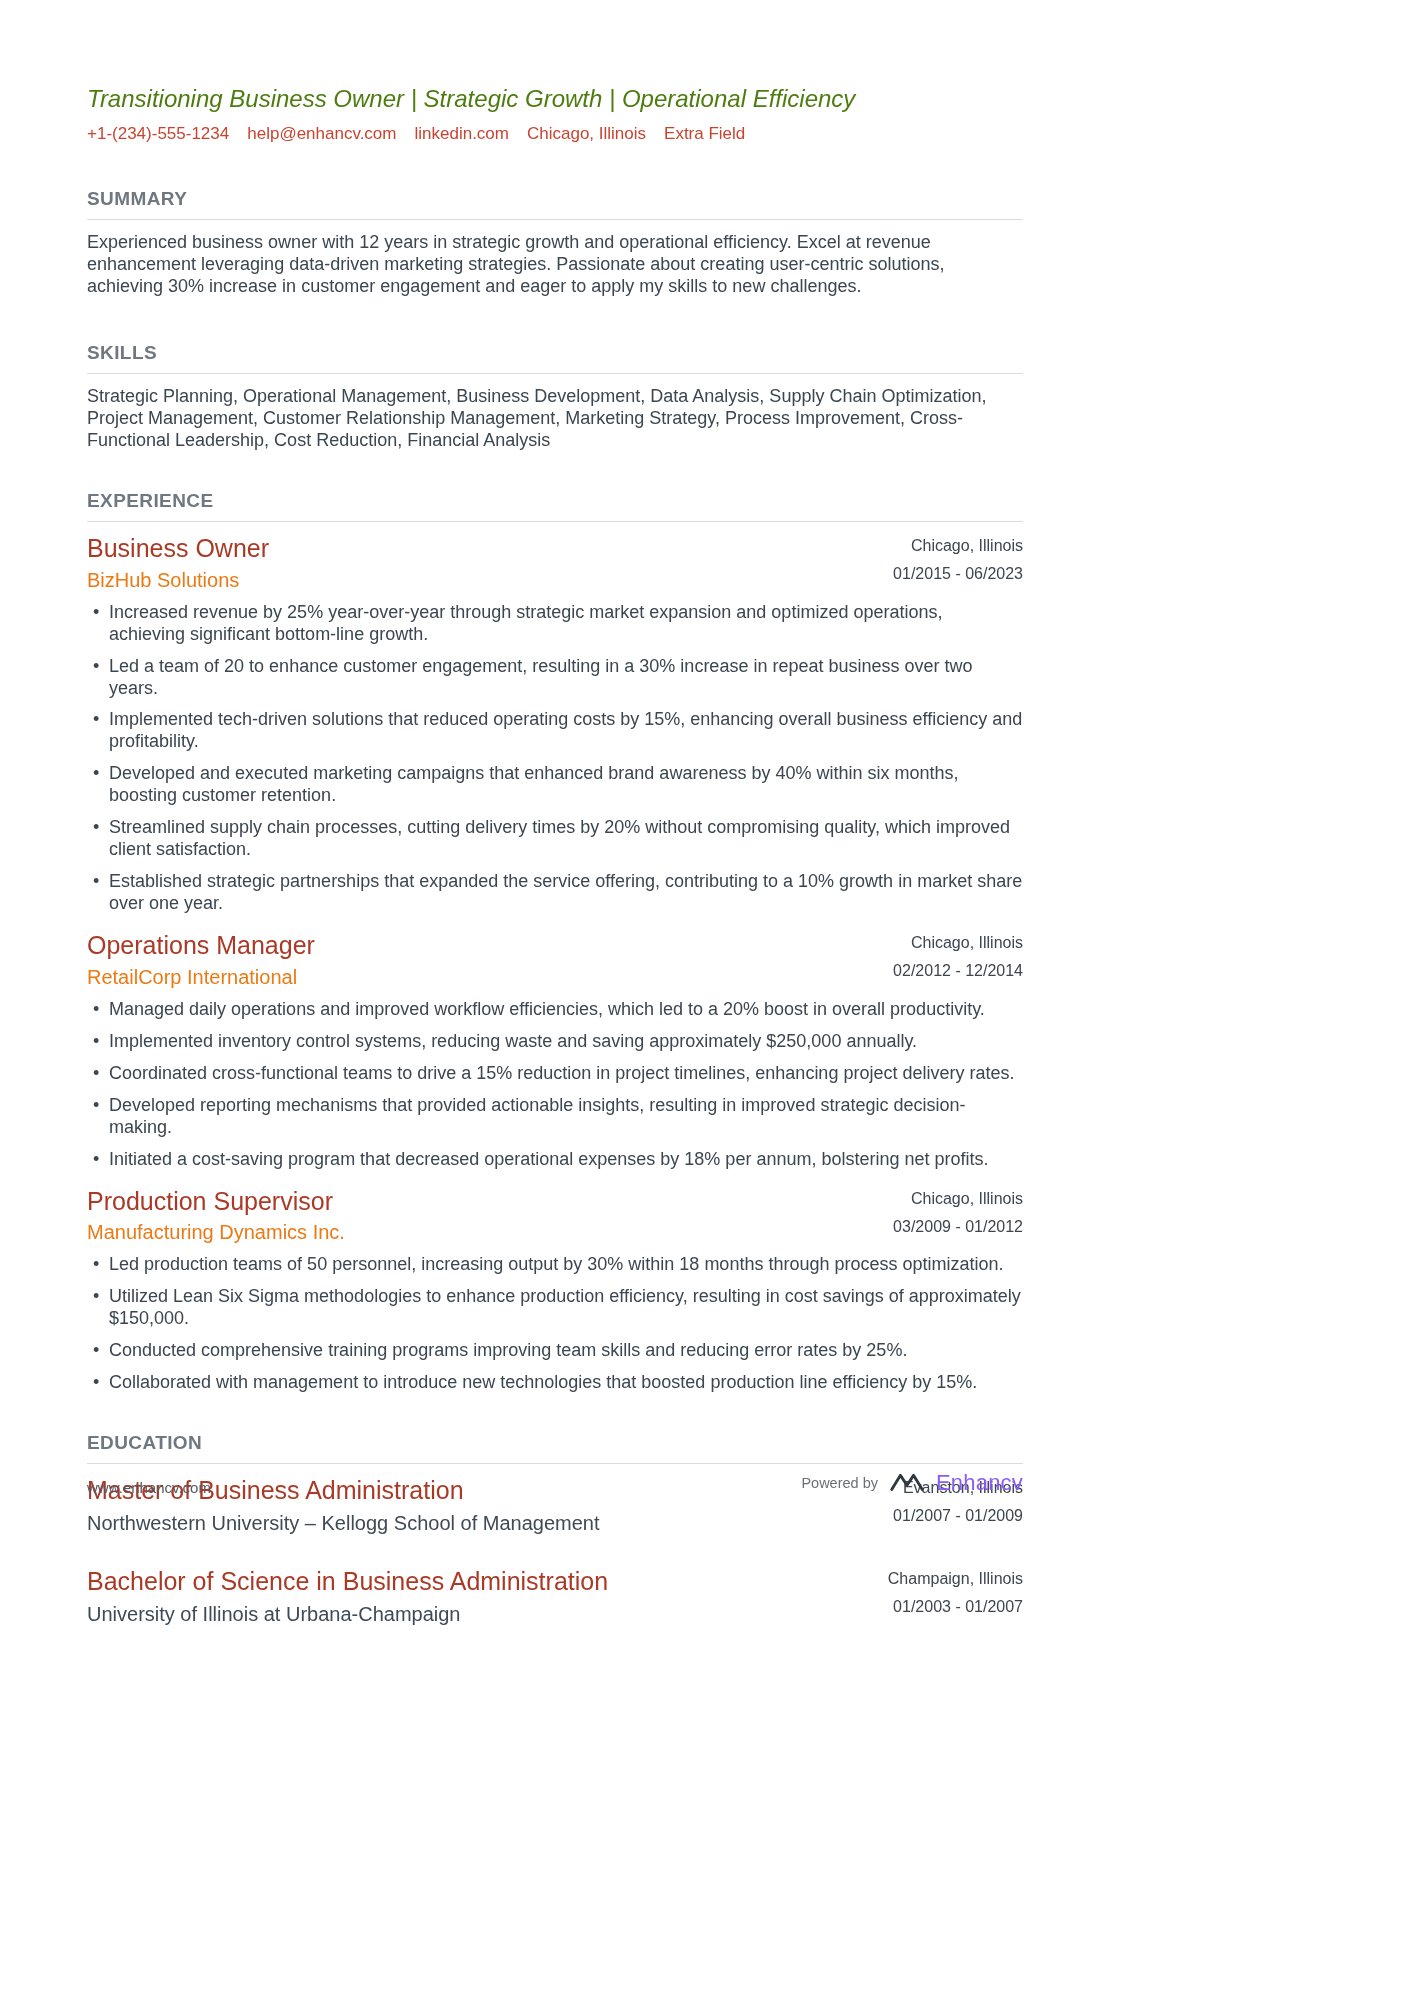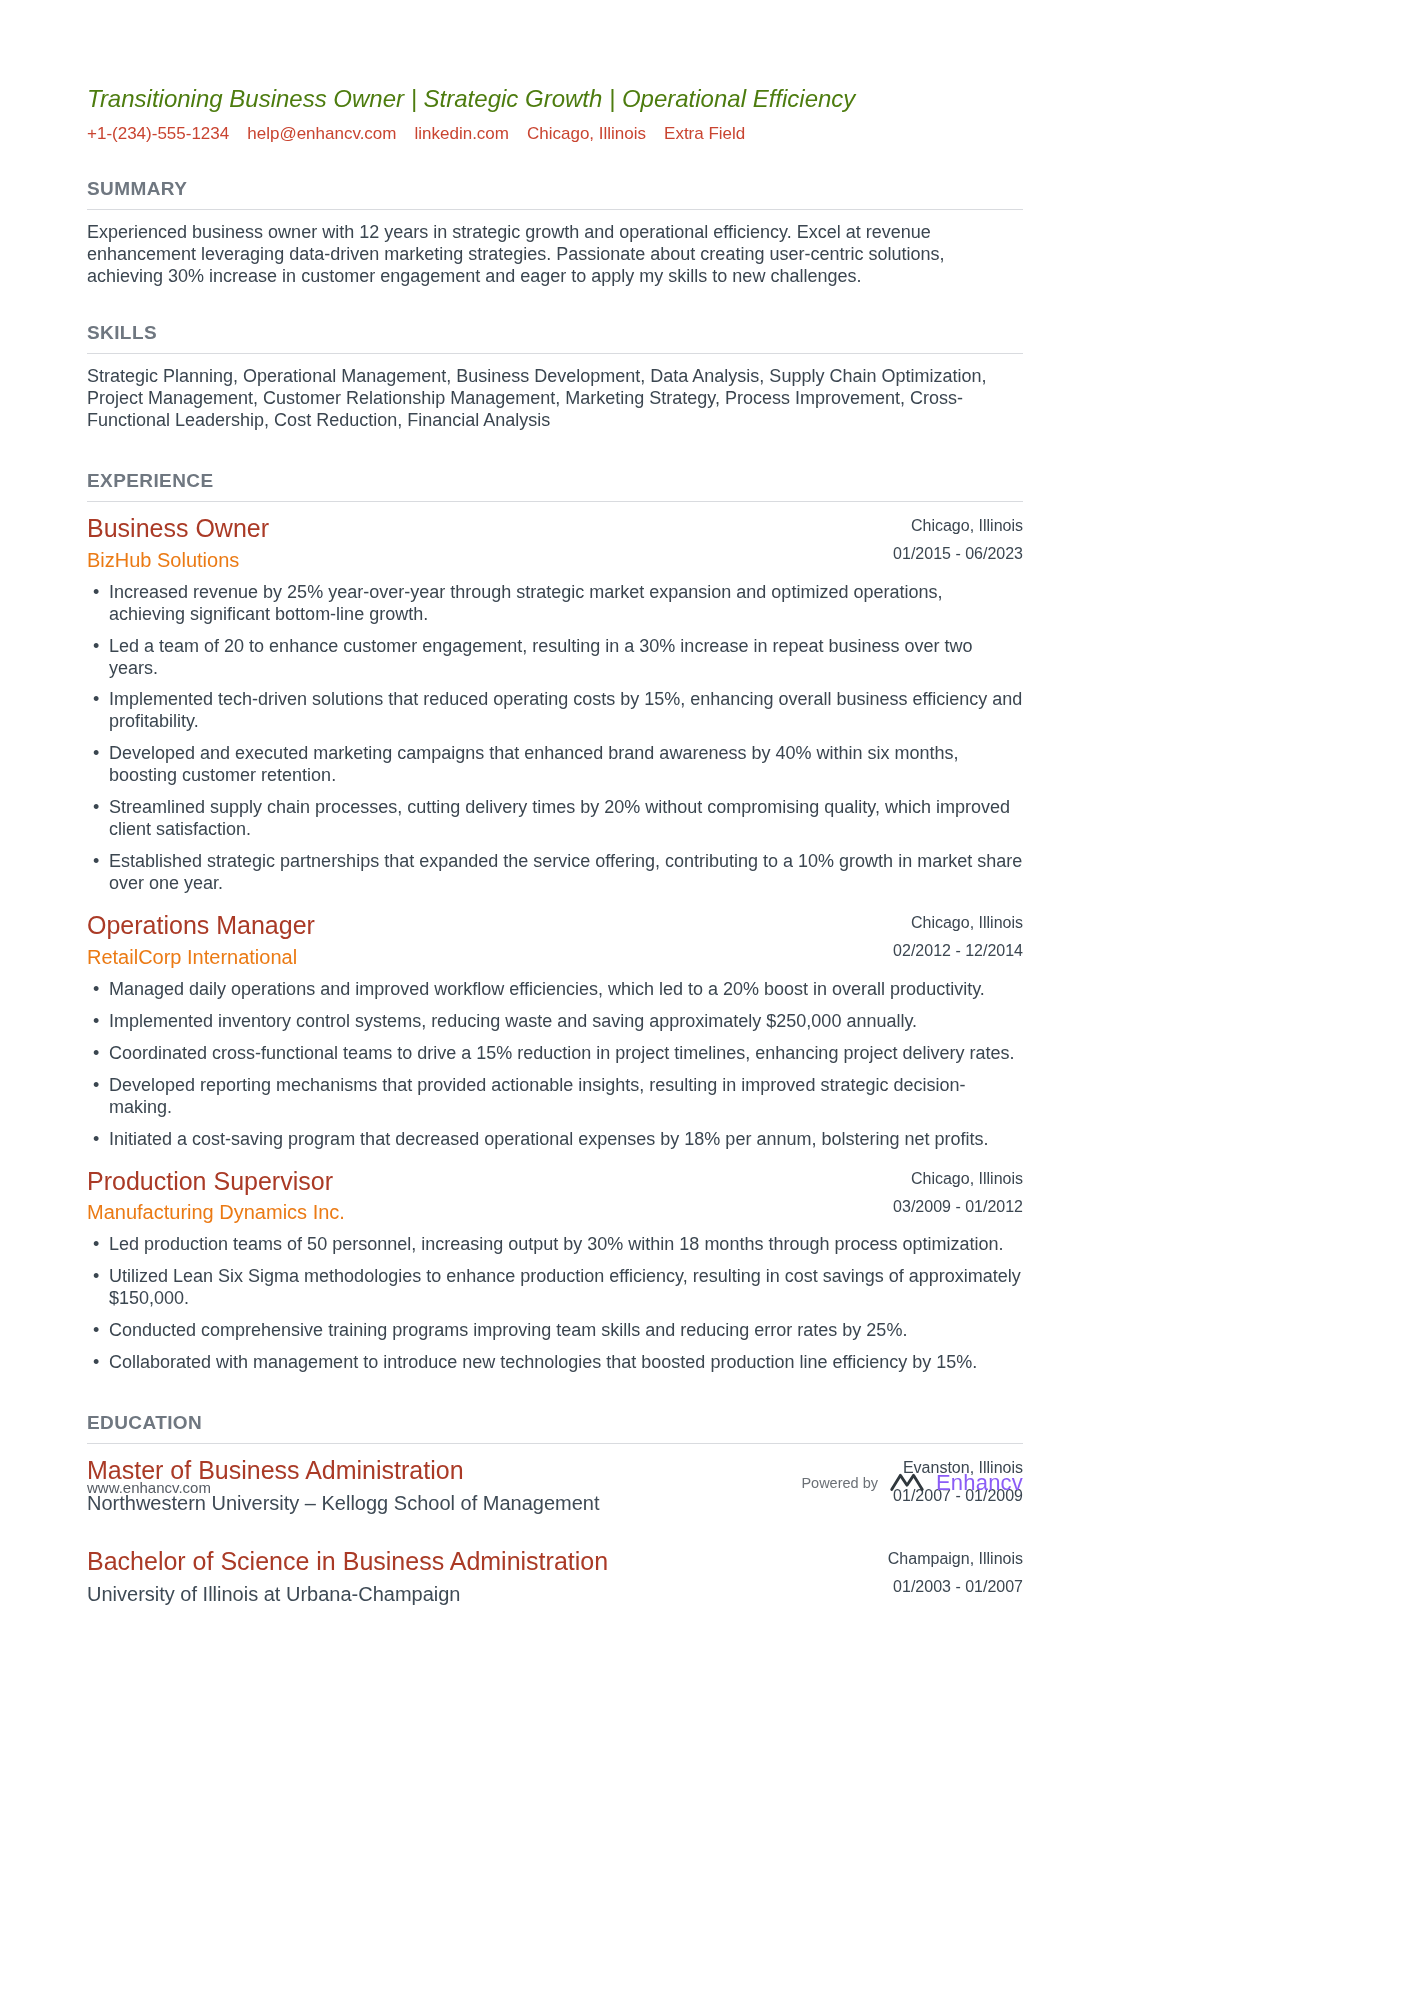--- a/index.html
+++ b/index.html
@@ -47,21 +47,21 @@
     margin-top: 10px;
     font-size: 17px;
     line-height: 1.2;
   }
   .contact {
     color: var(--accent-link, #c94430);
     cursor: pointer;
   }
 
   
-  .section { margin-top: 34px; }
+  .section { margin-top: 44px; }
   .section-exp, .section-edu { margin-top: 38px; }
   .section-heading {
     margin: 0 0 12px 0;
     font-size: 19px;
     font-weight: 700;
     letter-spacing: 0.4px;
     color: var(--heading-gray, #6f7780);
     padding-bottom: 9px;
     border-bottom: 1px solid #d9dbdf;
   }

